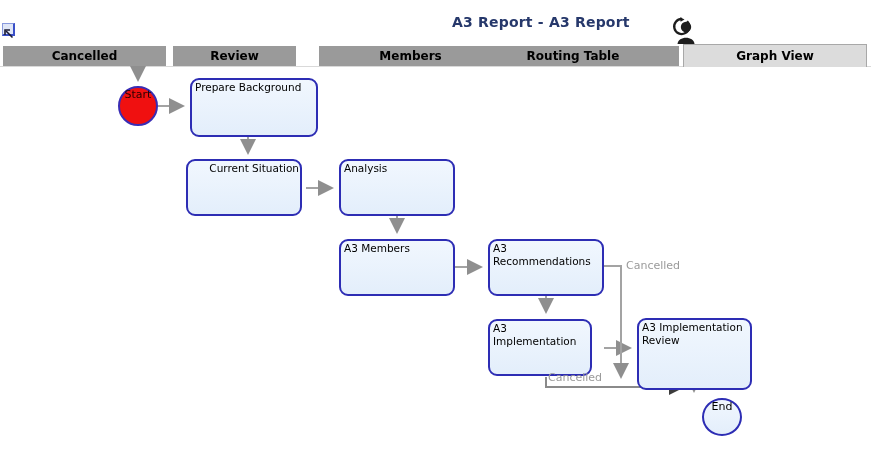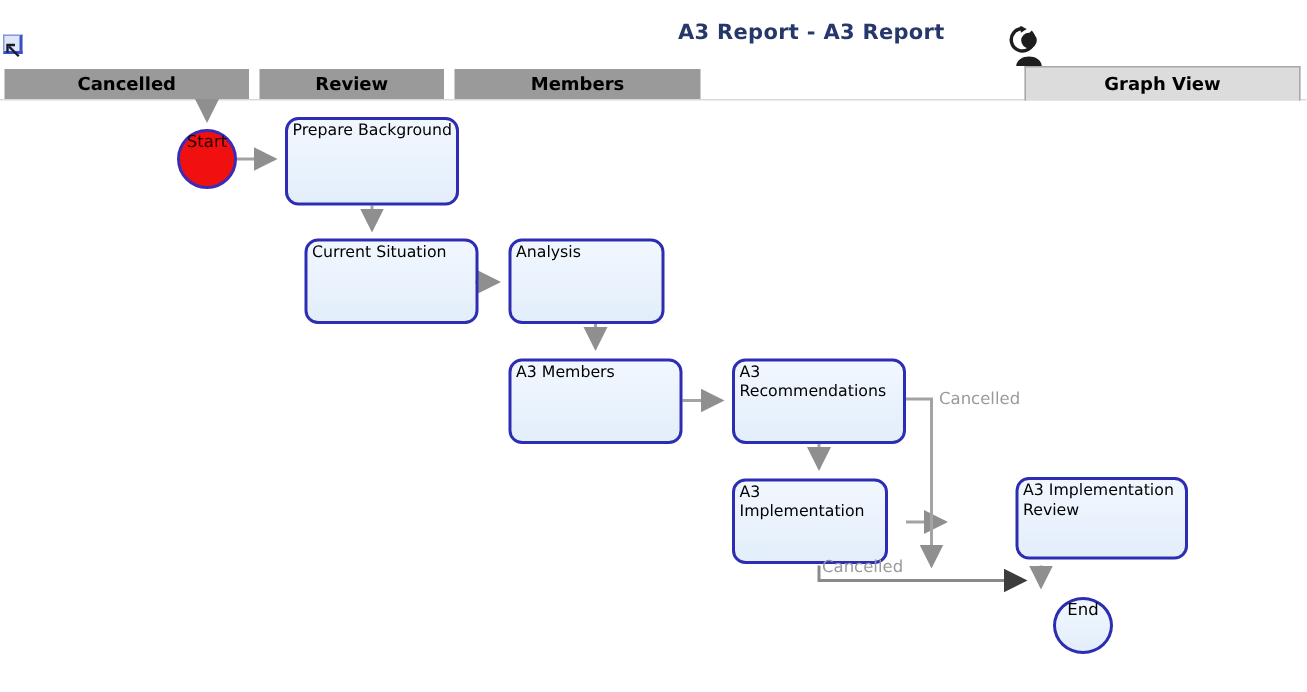--- a/index.html
+++ b/index.html
@@ -78,21 +78,22 @@
       <path d="M16 3 A 7.5 7.5 0 1 0 21 5.2" stroke="#1d1d1d" stroke-width="2.3" fill="none"></path>
       <path d="M14.2 1.2 L18.5 3.4 L14.6 5.8 Z" fill="#1d1d1d"></path>
       <circle cx="20" cy="11" r="5.2" fill="#1d1d1d"></circle>
       <path d="M11.5 28 C 12 19.5 28 19.5 28.5 28 Z" fill="#1d1d1d"></path>
     </svg>
   </div>
 
   <div class="tabline"></div>
   <div class="tab" style="left:3px;   width:163px;">Cancelled</div>
   <div class="tab" style="left:173px; width:123px;">Review</div>
-  <div class="tab" style="left:303px; width:164px;">Members</div>
+  <div class="tab" style="left:319px; width:143px;padding-left:20px;">Members</div>
+  <div class="tab" style="left:467px; width:212px;">Routing Table</div>
   <div class="tab active" style="left:683px; width:184px;">Graph View</div>
 
   <svg class="wires" width="871" height="461" viewBox="0 0 871 461">
     <defs>
       <marker id="mGray" markerWidth="9" markerHeight="9" refX="7" refY="4" orient="auto">
         <path d="M0,0 L8,4 L0,8 Z" fill="#8f8f8f"></path>
       </marker>
       <marker id="mDark" markerWidth="9" markerHeight="9" refX="7" refY="4" orient="auto">
         <path d="M0,0 L8,4 L0,8 Z" fill="#3c3c3c"></path>
       </marker>
@@ -109,39 +110,39 @@
       <path d="M694,377 V391" marker-end="url(#mGray)"></path>
       <path d="M604,266 H621 V377" marker-end="url(#mGray)"></path>
     </g>
     <path d="M546,377 V387 H683" stroke="#8a8a8a" stroke-width="2" fill="none" marker-end="url(#mDark)"></path>
   </svg>
 
   <div class="terminal start-node">
     <span>Start</span>
   </div>
 
-  <div class="node" style="left:190px; top:78px;  width:116px; height:59px;">
+  <div class="node" style="left:190px; top:78px;  width:128px; height:59px;">
     <span>Prepare Background</span>
   </div>
-  <div class="node" style="left:203px; top:159px; width:116px; height:57px;">
+  <div class="node" style="left:186px; top:159px; width:116px; height:57px;text-align:right;">
     <span>Current Situation</span>
   </div>
-  <div class="node" style="left:339px; top:159px; width:104px; height:57px;">
+  <div class="node" style="left:339px; top:159px; width:116px; height:57px;">
     <span>Analysis</span>
   </div>
   <div class="node" style="left:339px; top:239px; width:116px; height:57px;">
     <span>A3 Members</span>
   </div>
   <div class="node" style="left:488px; top:239px; width:116px; height:57px;">
     <span>A3 Recommendations</span>
   </div>
   <div class="node" style="left:488px; top:319px; width:104px; height:57px;">
     <span>A3 Implementation</span>
   </div>
-  <div class="node" style="left:637px; top:318px; width:115px; height:55px;margin-left:40px;">
+  <div class="node" style="left:637px; top:318px; width:115px; height:72px;">
     <span>A3 Implementation Review</span>
   </div>
 
   <div class="terminal end-node">
     <span>End</span>
   </div>
 
   <div class="edge-label" style="left:626px; top:259px;">Cancelled</div>
   <div class="edge-label" style="left:548px; top:371px;">Cancelled</div>
 

